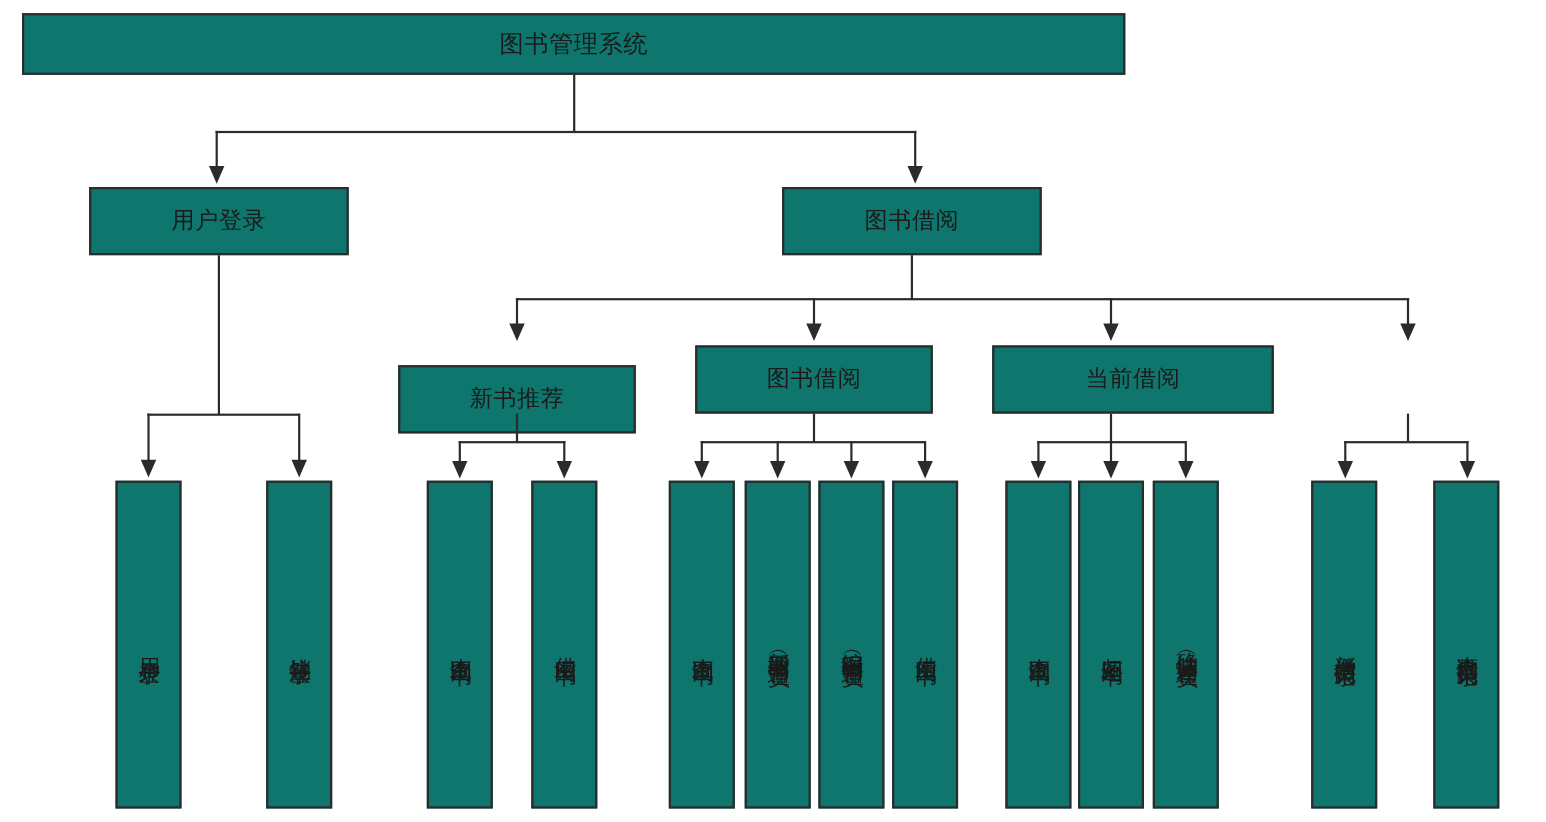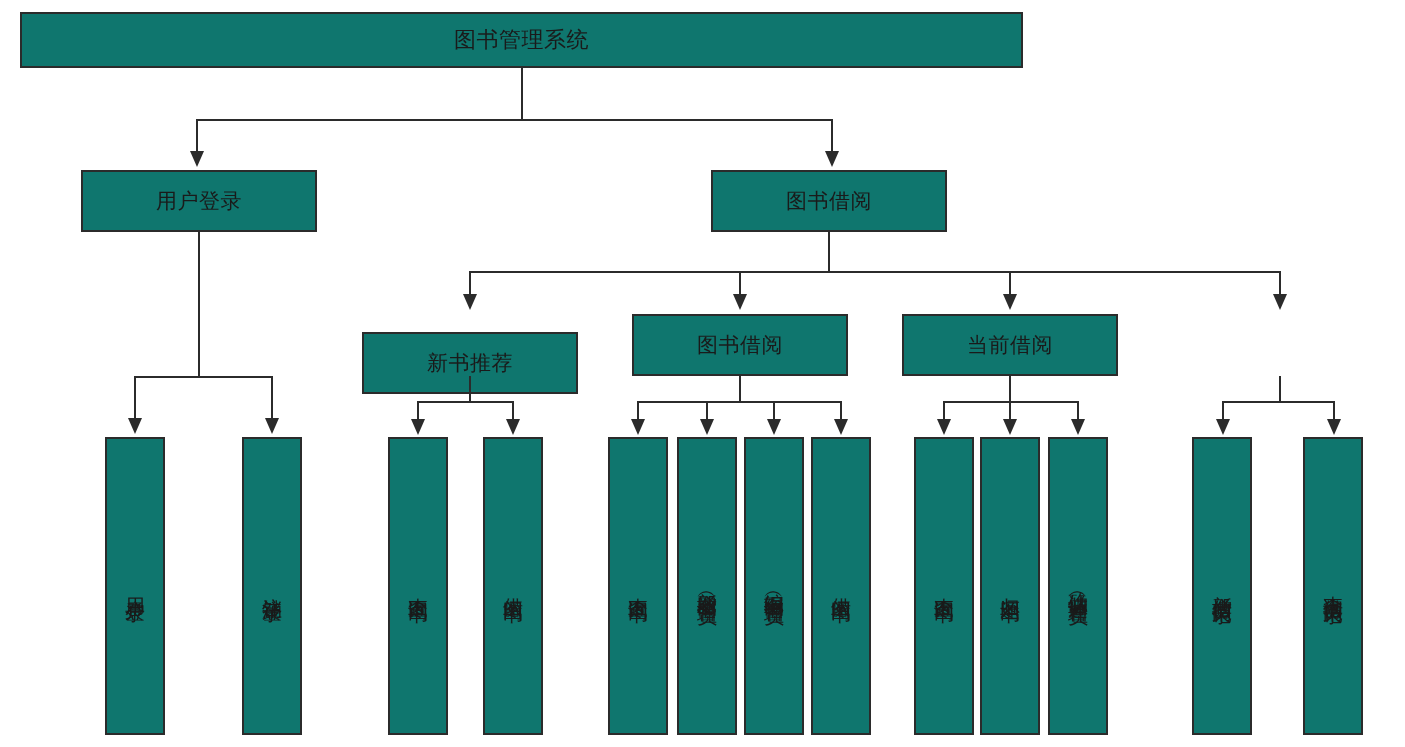--- a/index.html
+++ b/index.html
@@ -113,21 +113,21 @@
   <div class="arrow" style="left:1003px; top:294px;"></div>
   <div class="edge edge-v" style="left:1279px; top:271px; width:2px; height:25px;"></div>
   <div class="arrow" style="left:1273px; top:294px;"></div>
 
   <div class="node node-h" style="left:362px; top:314px; width:216px; height:62px;margin-top:18px;">
     <span>新书推荐</span>
   </div>
   <div class="node node-h" style="left:632px; top:314px; width:216px; height:62px;">
     <span>图书借阅</span>
   </div>
-  <div class="node node-h" style="left:902px; top:314px; width:216px; height:62px;">
+  <div class="node node-h" style="left:902px; top:314px; width:256px; height:62px;">
     <span>当前借阅</span>
   </div>
 
   <div class="edge edge-v" style="left:469px; top:376px; width:2px; height:26px;"></div>
   <div class="edge edge-h" style="left:417px; top:401px; width:97px; height:2px;"></div>
   <div class="edge edge-v" style="left:417px; top:401px; width:2px; height:20px;"></div>
   <div class="arrow" style="left:411px; top:419px;"></div>
   <div class="edge edge-v" style="left:512px; top:401px; width:2px; height:20px;"></div>
   <div class="arrow" style="left:506px; top:419px;"></div>
 

